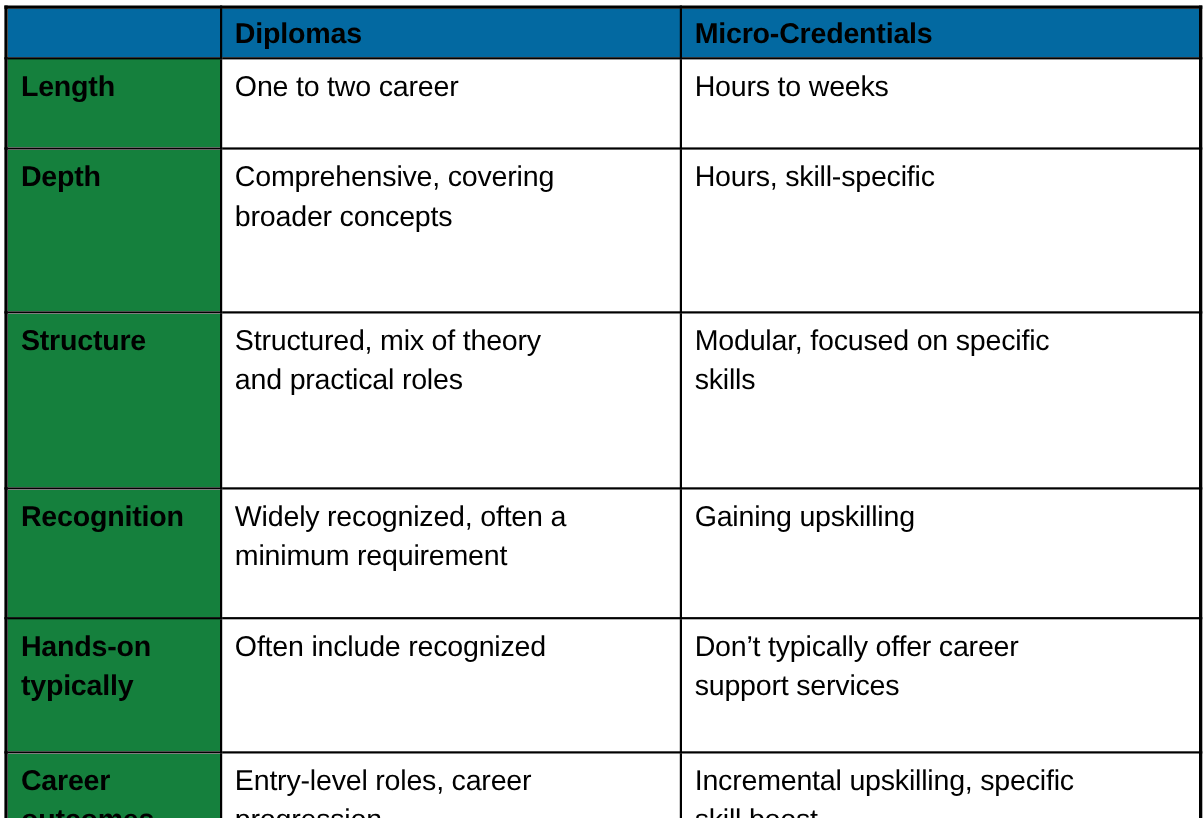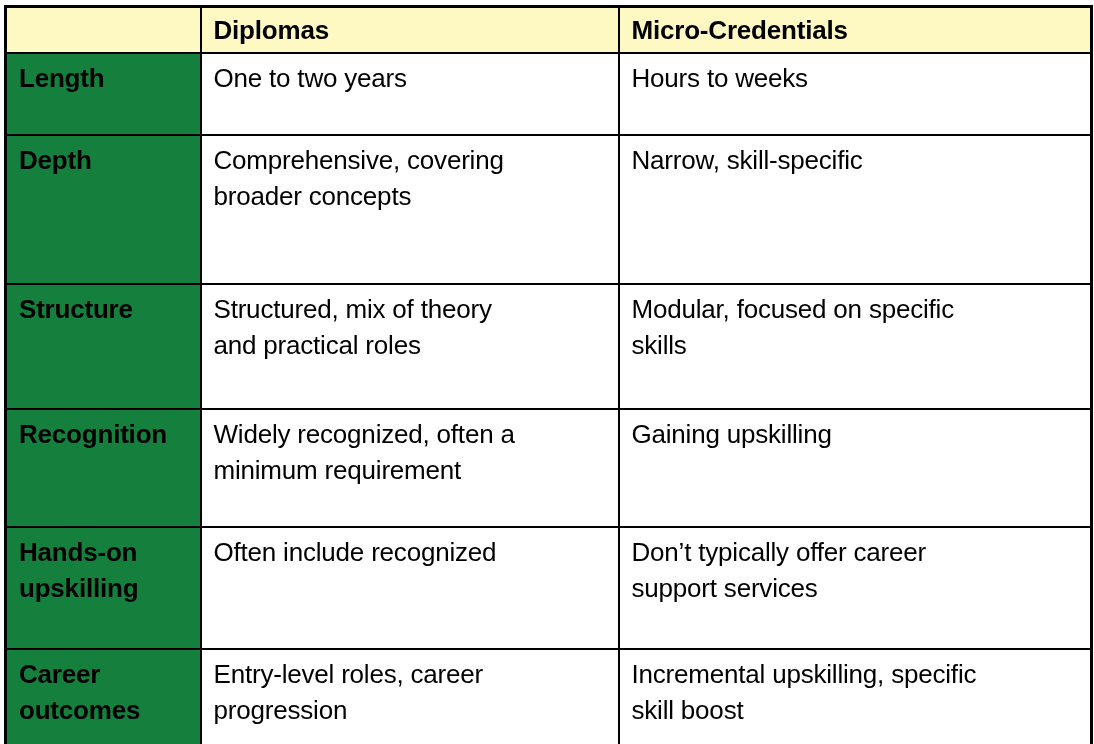--- a/index.html
+++ b/index.html
@@ -34,36 +34,36 @@
   table.compare th,
   table.compare td {
     border: 2px solid #000000;
     vertical-align: top;
     text-align: left;
     padding: 6px 8px 6px 12px;
     white-space: pre-line;
     overflow: hidden;
   }
   table.compare thead th {
-    background: #fef9c3;
+    background: #0369a1;
     font-weight: bold;
     padding-top: 4px;
     padding-bottom: 4px;
   }
   table.compare tbody th {
     font-weight: bold;
     background: #15803d;
   }
   col.c-label { width: 195px; }
   col.c-diplomas { width: 418px; }
   col.c-micro { width: 473px; }
   thead tr { height: 43px; }
   tbody tr:nth-child(1) { height: 82px; }
   tbody tr:nth-child(2) { height: 149px; }
-  tbody tr:nth-child(3) { height: 125px; }
+  tbody tr:nth-child(3) { height: 160px; }
   tbody tr:nth-child(4) { height: 118px; }
   tbody tr:nth-child(5) { height: 122px; }
   tbody tr:nth-child(6) { height: 124px; }
 </style>
 </head>
 <body>
 
 <div class="canvas">
   <table class="compare">
     <colgroup>
@@ -74,45 +74,45 @@
     <thead>
       <tr>
         <th></th>
         <th>Diplomas</th>
         <th>Micro-Credentials</th>
       </tr>
     </thead>
     <tbody>
       <tr>
         <th>Length</th>
-        <td>One to two years</td>
+        <td>One to two career</td>
         <td>Hours to weeks</td>
       </tr>
       <tr>
         <th>Depth</th>
         <td>Comprehensive, covering
 broader concepts</td>
-        <td>Narrow, skill-specific</td>
+        <td>Hours, skill-specific</td>
       </tr>
       <tr>
         <th>Structure</th>
         <td>Structured, mix of theory
 and practical roles</td>
         <td>Modular, focused on specific
 skills</td>
       </tr>
       <tr>
         <th>Recognition</th>
         <td>Widely recognized, often a
 minimum requirement</td>
         <td>Gaining upskilling</td>
       </tr>
       <tr>
         <th>Hands-on
-upskilling</th>
+typically</th>
         <td>Often include recognized</td>
         <td>Don’t typically offer career
 support services</td>
       </tr>
       <tr>
         <th>Career
 outcomes</th>
         <td>Entry-level roles, career
 progression</td>
         <td>Incremental upskilling, specific

